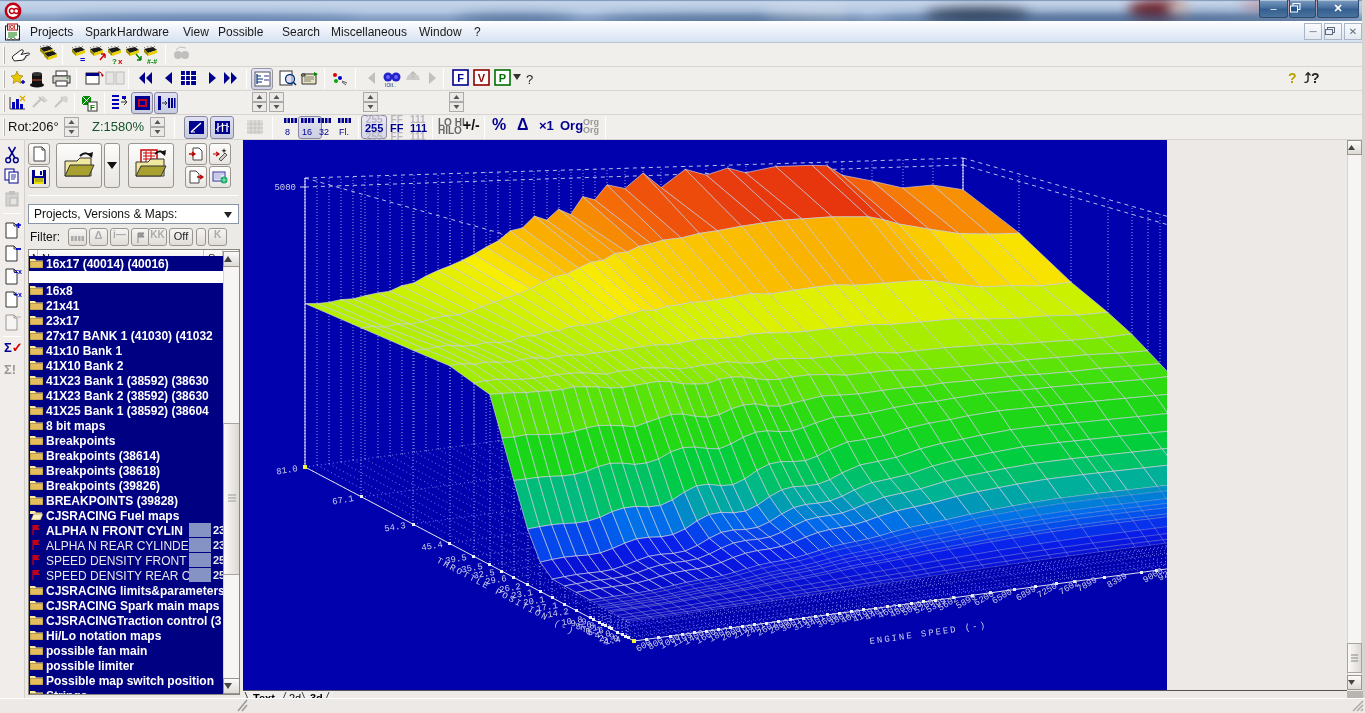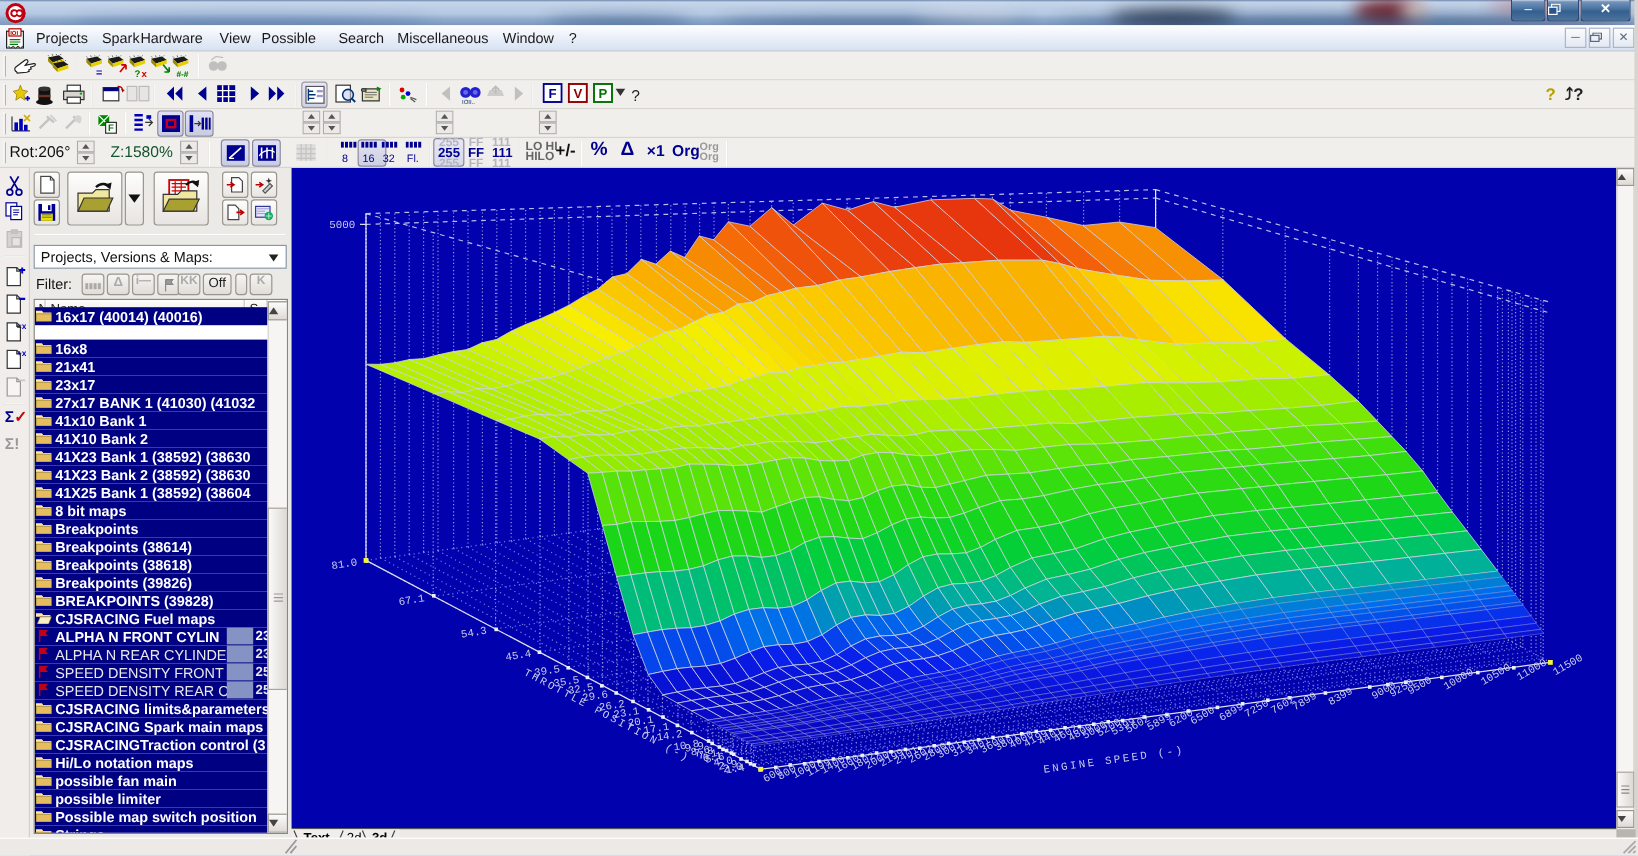--- a/index.html
+++ b/index.html
@@ -8,21 +8,21 @@
 #title-txt{position:absolute;left:25px;top:2px;font-size:12px;color:#0a0a0a;white-space:nowrap;letter-spacing:-0.35px;text-shadow:0 0 3px #e8f1fa,0 0 3px #e8f1fa}
 .capbtn{position:absolute;top:0;height:18px;background:linear-gradient(#7d9cc2,#48719f 45%,#355f90 55%,#4a739c);border:1px solid #2a4a74;border-top:none;color:#fff;text-align:center;font-size:11px;line-height:16px;box-shadow:inset 0 1px 0 rgba(255,255,255,.4)}
 #menubar{left:0;top:21px;width:1365px;height:22px;background:linear-gradient(#fdfeff,#e8eef8 55%,#d7e2f2);border-bottom:1px solid #b8c4d4;font-size:12px;color:#1a1a1a}
 #menubar span.mi{position:absolute;top:4px}
 .mdibtn{position:absolute;top:2px;width:18px;height:17px;border:1px solid #aab6c6;background:linear-gradient(#fafbfd,#e4e9f2);color:#5a6a7a;font-size:10px;text-align:center;line-height:15px}
 .tbrow{left:0;width:1365px;background:#f1efec;border-bottom:1px solid #d8d4d0}
 .sep{position:absolute;width:1px;background:#c8c4c0;border-right:1px solid #fff}
 .ticon{position:absolute;font-size:11px}
 #leftstrip{left:0;top:140px;width:25px;height:573px;background:#f0edea;border-right:1px solid #d4d0cc}
 #panel{left:25px;top:140px;width:218px;height:558px;background:#eceae7}
-#main{left:243px;top:140px;width:1104px;height:550px;background:#0101ad;overflow:hidden}
+#main{left:243px;top:140px;width:924px;height:550px;background:#0101ad;overflow:hidden}
 .btn{position:absolute;background:linear-gradient(#fdfdfc,#e8e5e1);border:1px solid #9a968f;border-radius:3px}
 .list{position:absolute;left:3px;top:109px;width:212px;height:446px;background:#fff;border:1px solid #8a867f}
 .lhead{position:absolute;left:0;top:0;height:17px;background:linear-gradient(#fdfdfc,#e6e3df);border-right:1px solid #c8c4c0;color:#222;font-size:11px;padding:2px 3px;overflow:hidden;white-space:nowrap}
 .lrow{position:absolute;left:0;width:194px;height:15px;background:#000082;color:#fff;font-size:12px;font-weight:bold;white-space:nowrap;overflow:hidden}
 .lrow .fold{position:absolute;left:1px;top:2px;width:13px;height:10px}
 .lrow .t{position:absolute;left:17px;top:1px}
 .sb{position:absolute;background:#f6f5f4;border:1px solid #d8d4d0}
 .sbtn{position:absolute;background:linear-gradient(#fcfbfa,#dedad6);border:1px solid #9a968f;color:#333;font-size:8px;text-align:center}
 .thumb{position:absolute;background:linear-gradient(90deg,#fbfaf9,#dcd8d4);border:1px solid #a8a49e}
 #tabbar{left:243px;top:690px;width:1104px;height:15px;background:#ece9e6}

